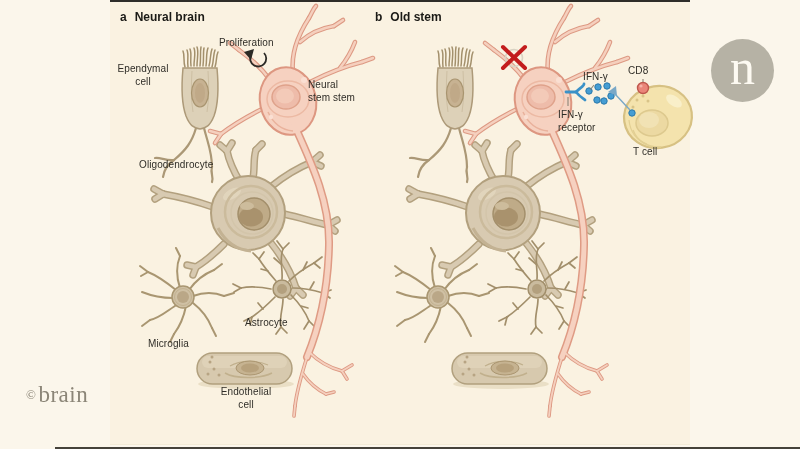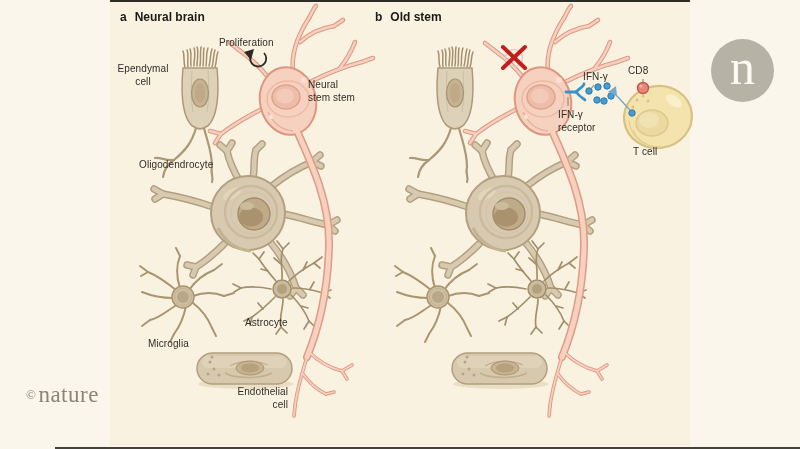--- a/index.html
+++ b/index.html
@@ -4,21 +4,21 @@
 <style>
   html,body{margin:0;padding:0;background:#fbf6eb;}
   .stage{position:relative;width:800px;height:449px;overflow:hidden;background:#fbf6eb;
          font-family:"Liberation Sans",sans-serif;}
   .figure-bg{position:absolute;left:110px;top:0;width:580px;height:444px;background:#faf2e1;
              border-bottom:1px solid #f3ebd6;}
   .top-rule{position:absolute;left:110px;top:0;width:580px;height:2px;background:#2e2d28;}
   .bottom-rule{position:absolute;left:55px;right:0;bottom:0;height:2px;background:#45423a;}
   svg.canvas{position:absolute;left:0;top:0;}
   .label{position:absolute;font-size:10px;line-height:13px;color:#2f2d27;letter-spacing:.1px;}
-  .label.center{text-align:right;}
+  .label.center{text-align:center;}
   .label.right{text-align:center;}
   .panel-title{position:absolute;font-size:12px;font-weight:bold;color:#1b1a16;display:flex;}
   .panel-title .tag{margin-right:8px;}
   .watermark{position:absolute;left:26px;top:382px;color:#8b8577;
              font-family:"Liberation Serif",serif;font-size:23px;letter-spacing:.5px;}
   .watermark .c{font-size:13px;vertical-align:3px;margin-right:2px;}
   .n-badge{position:absolute;left:711px;top:39px;width:63px;height:63px;border-radius:50%;
            background:#b6b2a5;display:flex;align-items:center;justify-content:center;}
   .n-badge .n{font-family:"Liberation Serif",serif;font-size:50px;color:#fdfaf2;
               line-height:1;margin-top:-7px;}
@@ -318,20 +318,20 @@
 
   <div class="label" style="left:583px;top:70px">IFN-γ</div>
   <div class="label" style="left:558px;top:108px">
     <div>IFN-γ</div>
     <div>receptor</div>
   </div>
   <div class="label" style="left:628px;top:64px">CD8</div>
   <div class="label" style="left:633px;top:145px">T cell</div>
 
   <div class="watermark">
-    <span class="c">©</span><span>nature</span>
+    <span class="c">©</span><span>brain</span>
   </div>
   <div class="n-badge">
     <span class="n">n</span>
   </div>
 
   <div class="bottom-rule"></div>
 </div>
 
 </body></html>

